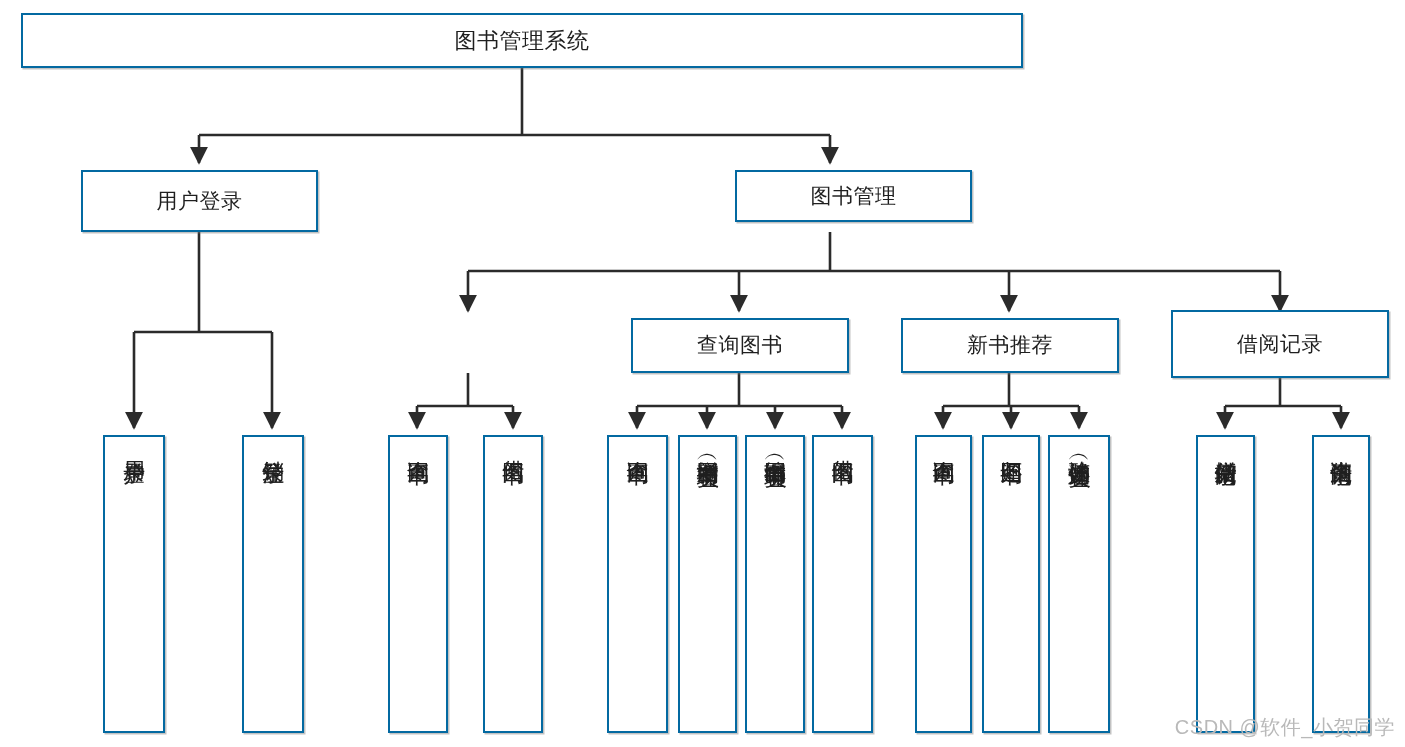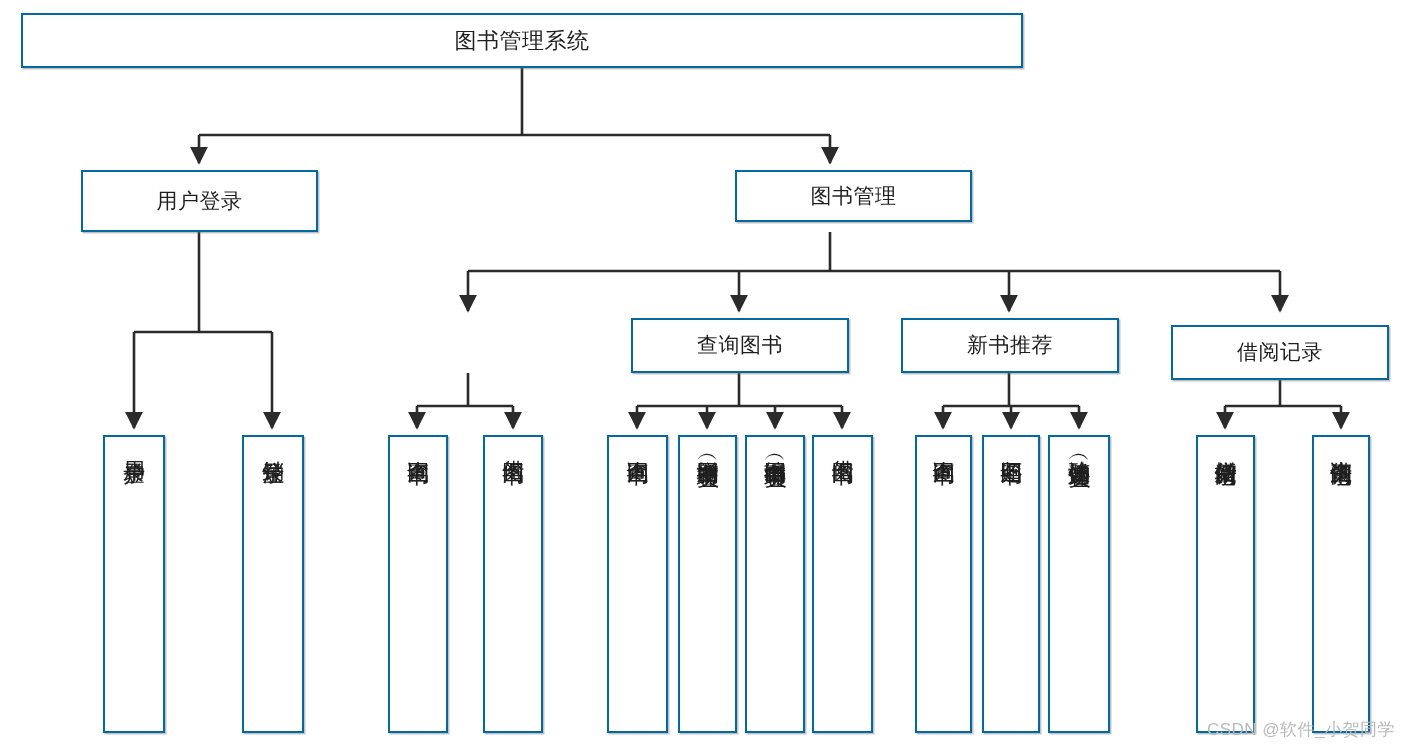--- a/index.html
+++ b/index.html
@@ -57,21 +57,21 @@
     text-orientation: upright;
     font-size: 22px;
     line-height: 1.12;
     letter-spacing: 1px;
     white-space: nowrap;
   }
   .watermark {
     position: absolute;
     right: 10px;
     bottom: 6px;
-    font-size: 17px;
+    font-size: 20px;
     color: #b9b9b9;
     letter-spacing: 0.5px;
     white-space: nowrap;
   }
 </style>
 </head>
 <body>
 
 <div id="stage">
 
@@ -135,21 +135,21 @@
   <div class="node horizontal" style="left:735px; top:170px; width:237px; height:52px;">
     <span class="label">图书管理</span>
   </div>
 
   <div class="node horizontal" style="left:631px; top:318px; width:218px; height:55px;">
     <span class="label">查询图书</span>
   </div>
   <div class="node horizontal" style="left:901px; top:318px; width:218px; height:55px;">
     <span class="label">新书推荐</span>
   </div>
-  <div class="node horizontal" style="left:1171px; top:325px; width:218px; height:55px;">
+  <div class="node horizontal" style="left:1171px; top:310px; width:218px; height:68px;">
     <span class="label">借阅记录</span>
   </div>
 
   <div class="node vertical" style="left:103px; top:435px; width:62px; height:298px;">
     <span class="label">用户登录</span>
   </div>
   <div class="node vertical" style="left:242px; top:435px; width:62px; height:298px;">
     <span class="label">注销登录</span>
   </div>
   <div class="node vertical" style="left:388px; top:435px; width:60px; height:298px;">

